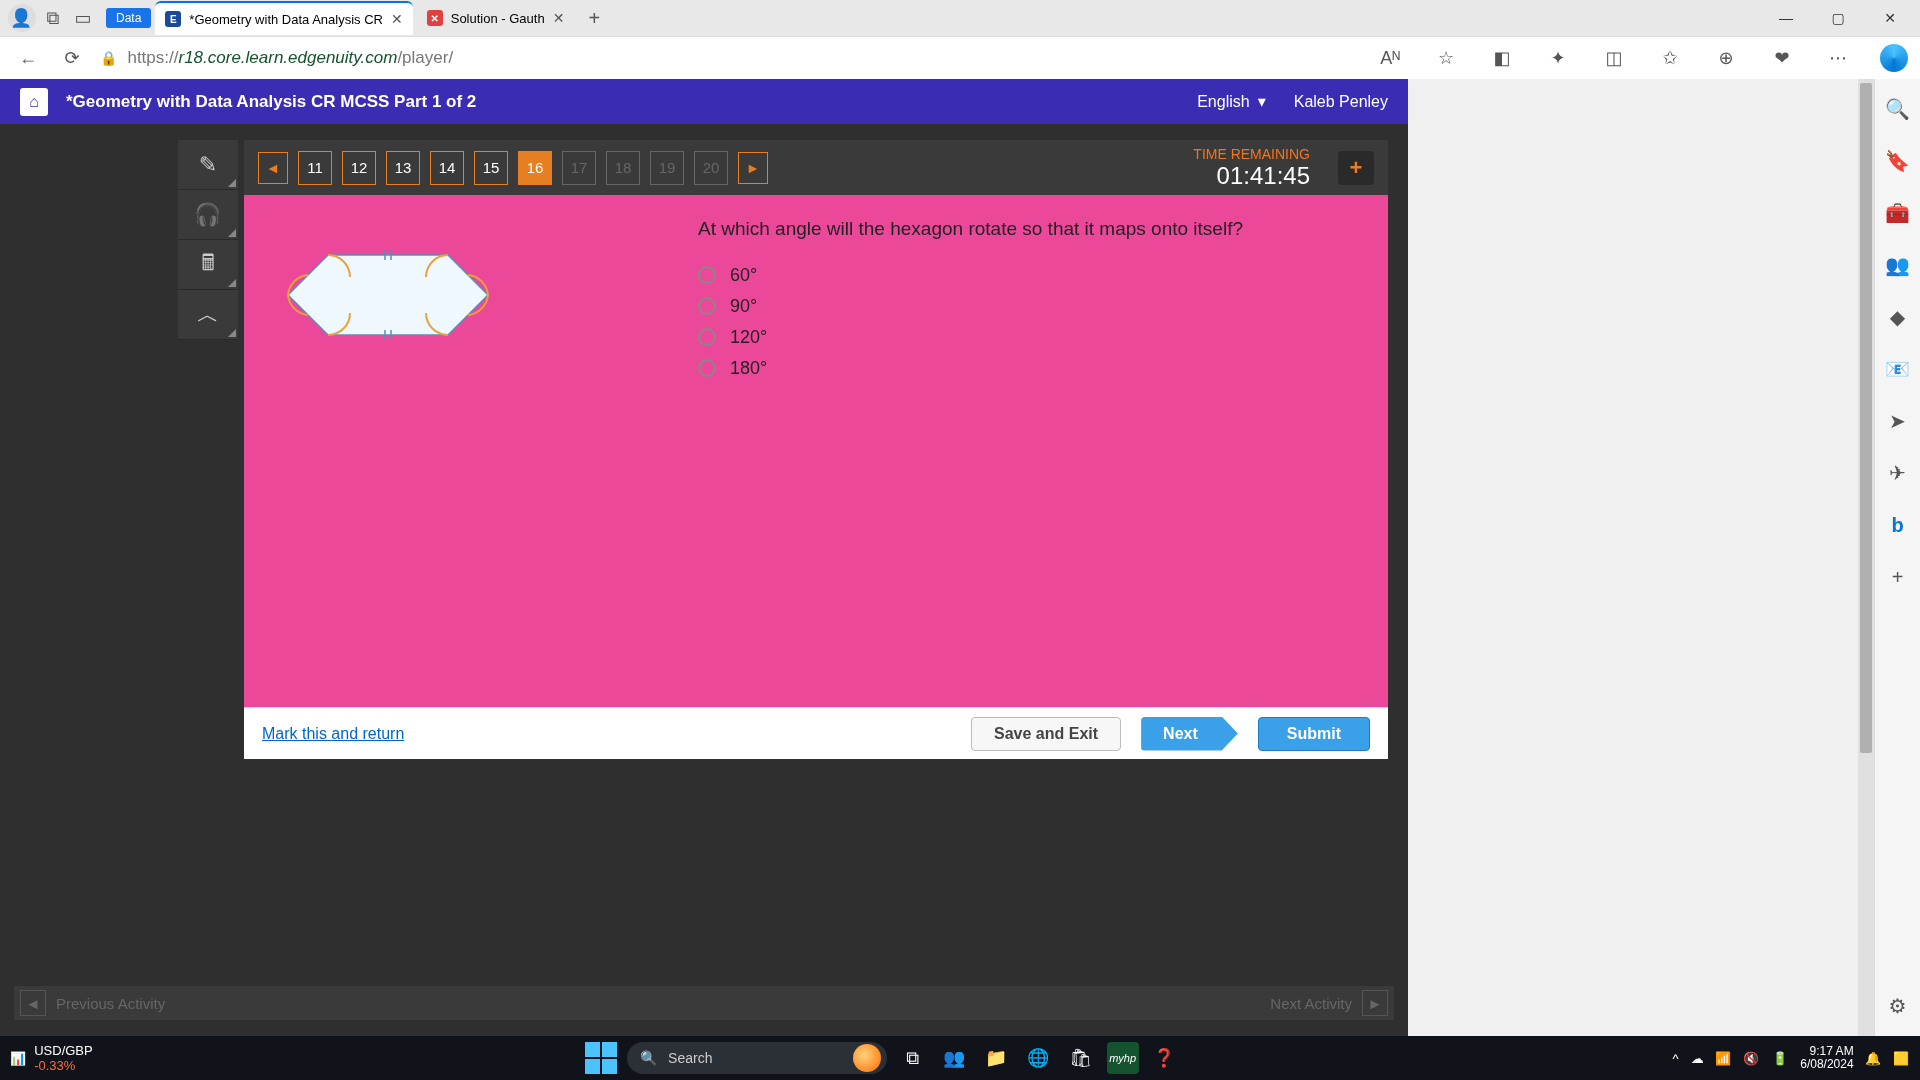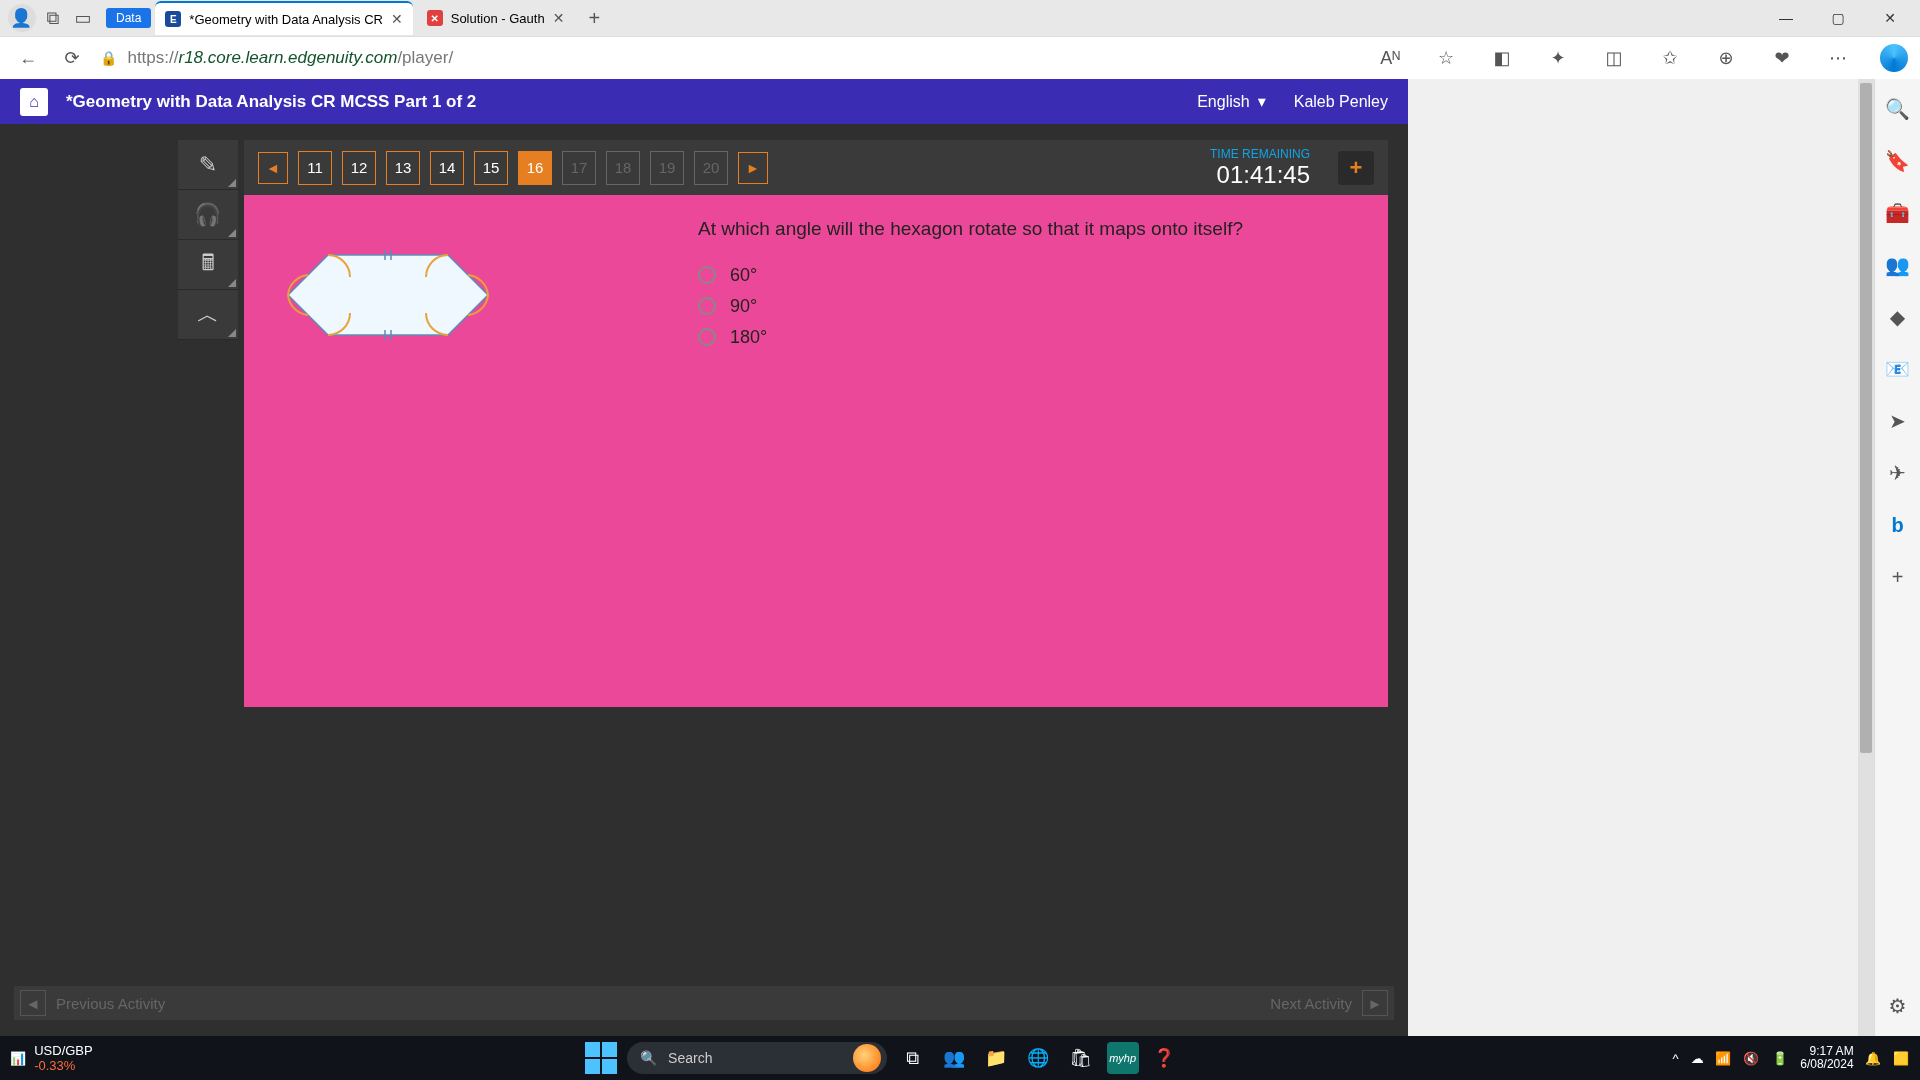--- a/index.html
+++ b/index.html
@@ -40,21 +40,21 @@
 .toolbox { position: absolute; left: 178px; top: 16px; width: 60px; background: #3a3a3a; }
 .toolbox div { height: 50px; border-bottom: 1px solid #2a2a2a; display: flex; align-items: center; justify-content: center; color: #ccc; font-size: 22px; position: relative; }
 .toolbox div::after { content: ""; position: absolute; right: 2px; bottom: 2px; border: 4px solid transparent; border-bottom-color: #888; border-right-color: #888; }
 
 .qnav { position: absolute; left: 244px; top: 16px; right: 20px; height: 55px; background: #3a3a3a; display: flex; align-items: center; padding: 0 14px; gap: 10px; }
 .qnav .arrow { width: 30px; height: 32px; border: 1px solid #e67e22; background: #3a3a3a; color: #e67e22; display: flex; align-items: center; justify-content: center; font-size: 14px; }
 .qnav .qbtn { width: 34px; height: 34px; border: 1px solid #e67e22; color: #fff; display: flex; align-items: center; justify-content: center; font-size: 15px; }
 .qnav .qbtn.current { background: #e67e22; border-color: #e67e22; }
 .qnav .qbtn.future { border-color: #666; color: #666; }
 .timer { margin-left: auto; text-align: right; color: #fff; }
-.timer .lbl { font-size: 12px; color: #0ea5e9; text-align: right; }
+.timer .lbl { font-size: 14px; color: #f97316; text-align: right; }
 .timer .val { font-size: 24px; font-weight: 500; }
 .plus-btn { width: 36px; height: 34px; background: #2a2a2a; color: #e67e22; font-size: 22px; font-weight: bold; display: flex; align-items: center; justify-content: center; margin-left: 18px; border-radius: 4px; }
 
 .qpanel { position: absolute; left: 244px; top: 71px; right: 20px; height: 512px; background: #ec4899; padding: 20px 24px; display: flex; }
 .figure { width: 400px; padding: 10px; }
 .qtext { flex: 1; padding: 0 30px; }
 .qtext .stem { font-size: 19px; color: #222; line-height: 1.45; margin-bottom: 22px; }
 .opt { display: flex; align-items: center; gap: 14px; font-size: 18px; color: #222; margin-bottom: 10px; }
 .opt .radio { width: 18px; height: 18px; border: 2px solid #888; border-radius: 50%; }
 
@@ -211,25 +211,36 @@
         <div class="opt">
             <span class="radio"></span>
             <span>60°</span>
           </div>
         <div class="opt">
             <span class="radio"></span>
             <span>90°</span>
           </div>
         <div class="opt">
             <span class="radio"></span>
+            <span>120°</span>
+          </div>
+        <div class="opt">
+            <span class="radio"></span>
             <span>180°</span>
           </div>
       </div>
     </div>
 
+    <div class="qfooter">
+      <a class="mark">Mark this and return</a>
+      <div class="spacer"></div>
+      <div class="btn save">Save and Exit</div>
+      <div class="btn next">Next</div>
+      <div class="btn submit">Submit</div>
+    </div>
   </div>
 
   <div class="activity-bar">
     <div style="display:flex;align-items:center;gap:10px;">
       <div class="abtn">◄</div>
       <span>Previous Activity</span>
     </div>
     <div style="display:flex;align-items:center;gap:10px;">
       <span>Next Activity</span>
       <div class="abtn">►</div>
@@ -273,21 +284,21 @@
     <div class="searchbox">
       <span>🔍</span>
       <span>Search</span>
       <span class="flame"></span>
     </div>
     <div class="tb-icon">⧉</div>
     <div class="tb-icon">👥</div>
     <div class="tb-icon">📁</div>
     <div class="tb-icon">🌐</div>
     <div class="tb-icon">🛍</div>
-    <div class="tb-icon" style="background:#0f766e;color:#fff;font-size:11px;font-style:italic;">myhp</div>
+    <div class="tb-icon" style="background:#14532d;color:#fff;font-size:11px;font-style:italic;">myhp</div>
     <div class="tb-icon">❓</div>
   </div>
   <div class="tray">
     <span>^</span>
     <span>☁</span>
     <span>📶</span>
     <span>🔇</span>
     <span>🔋</span>
     <div class="clock">
       <div>9:17 AM</div>

